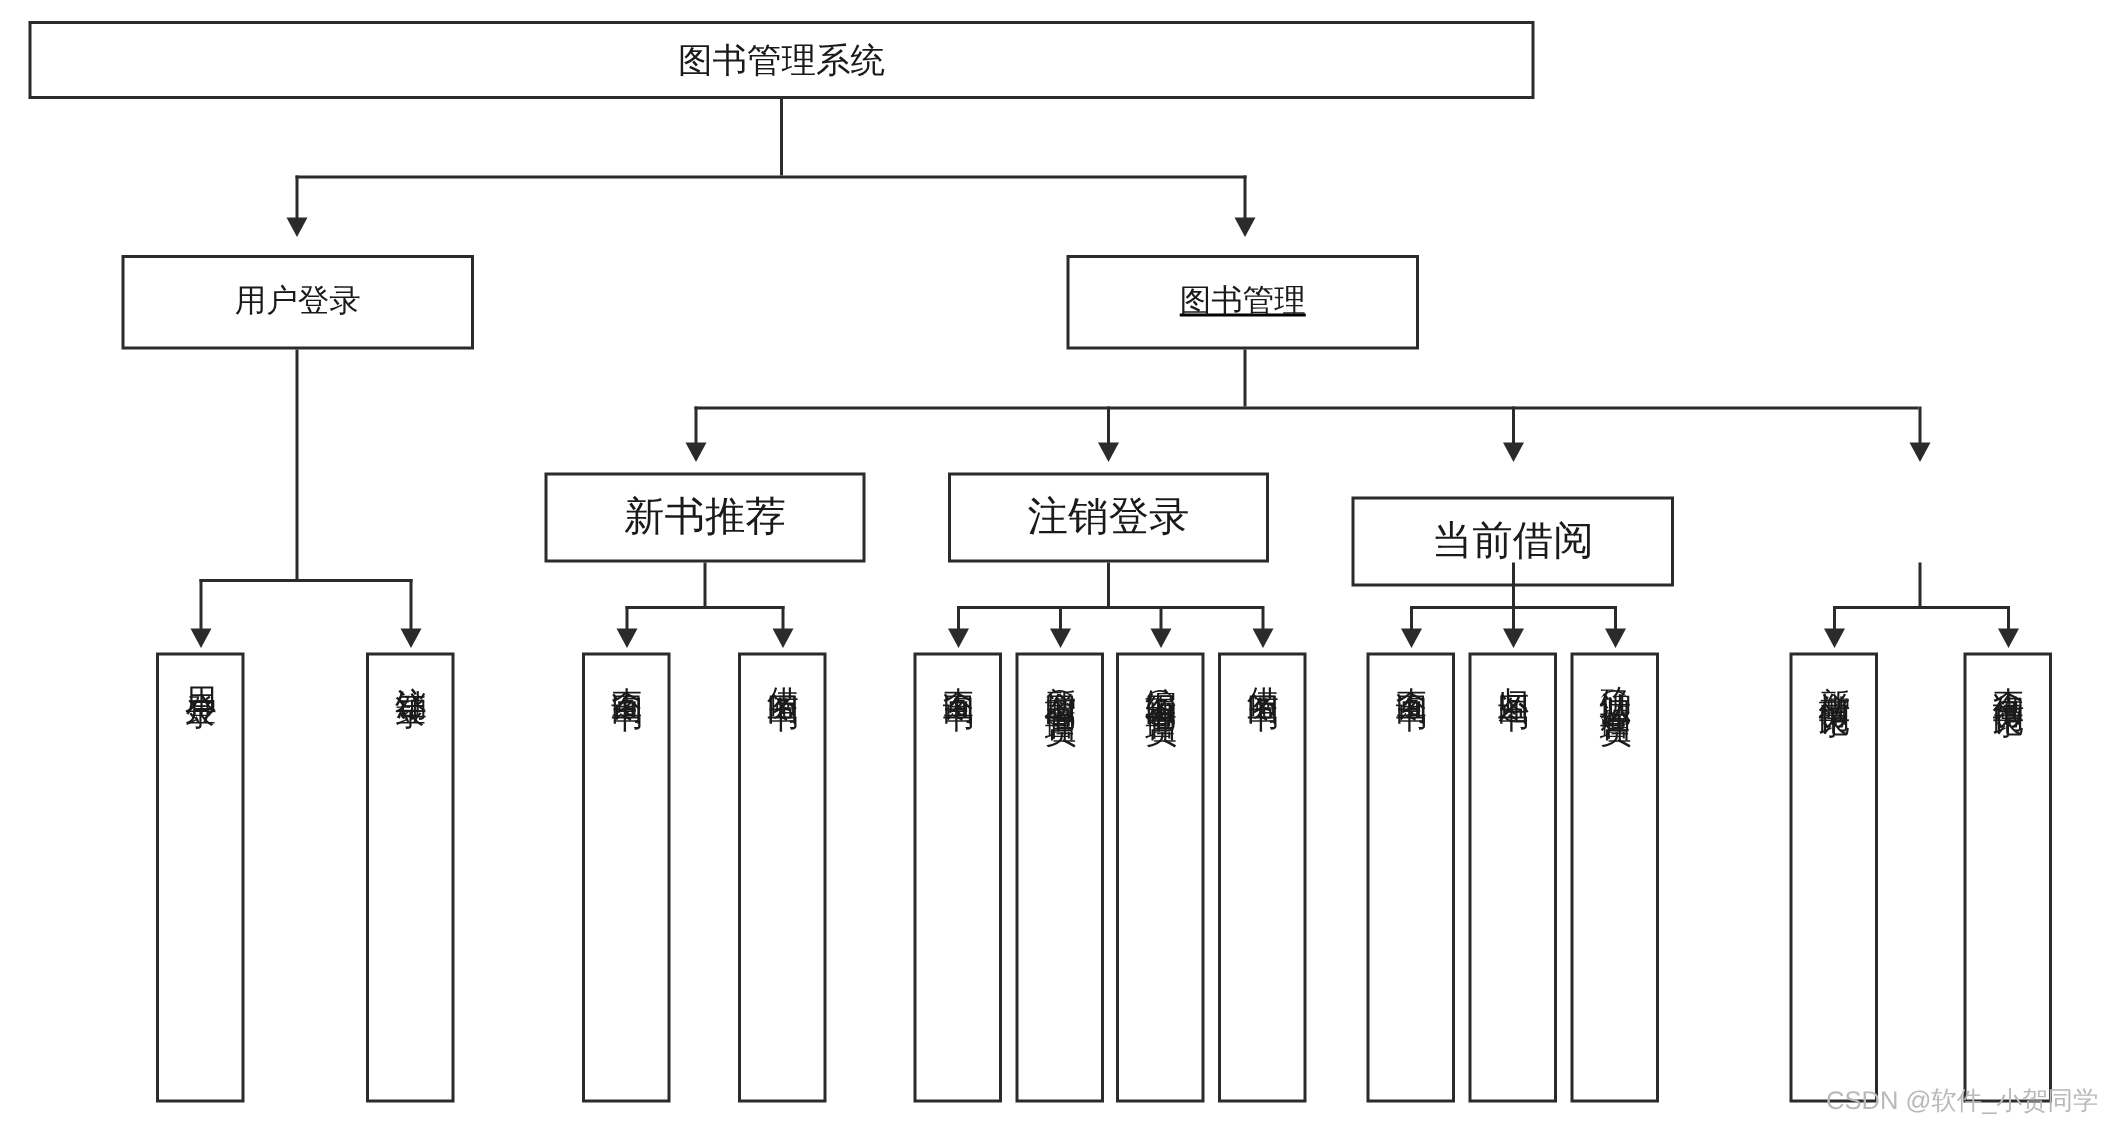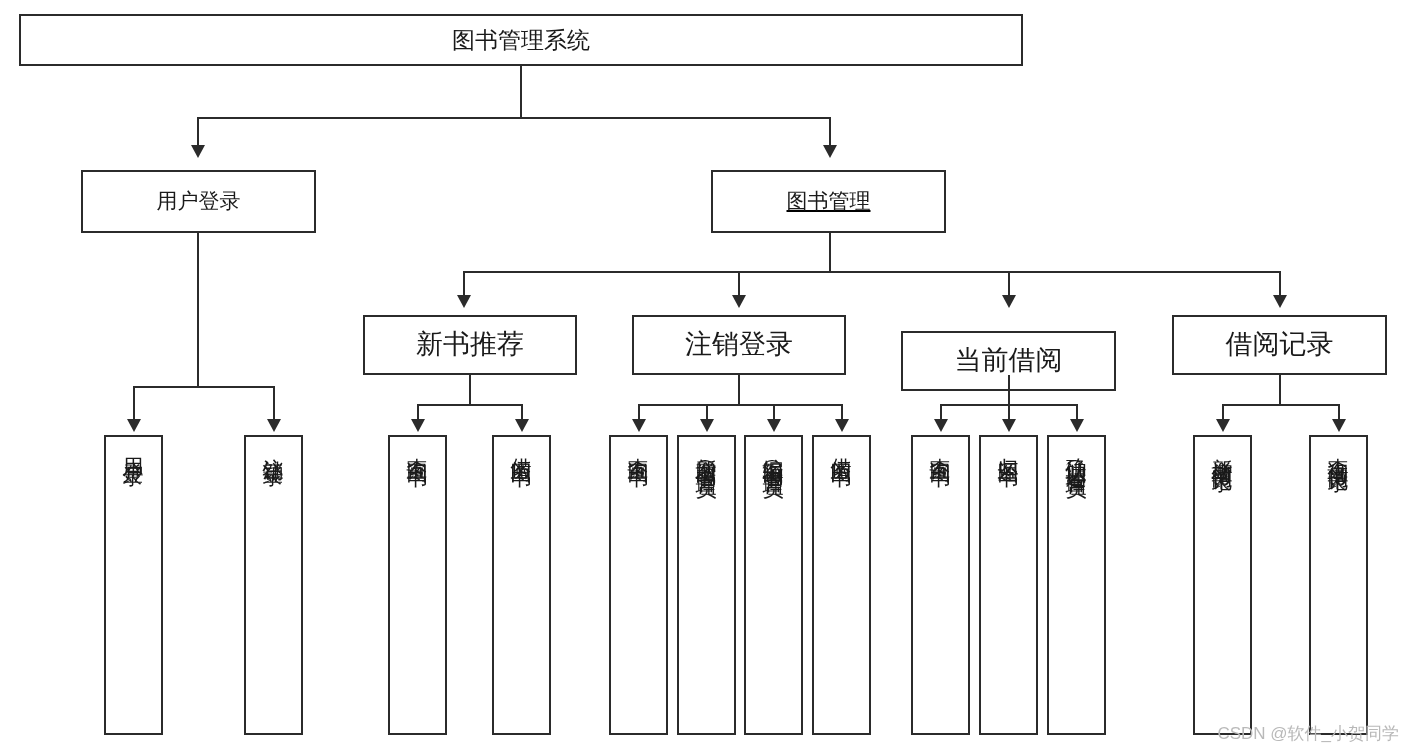--- a/index.html
+++ b/index.html
@@ -82,23 +82,20 @@
 
   <div class="node lvl2" style="left:363px; top:315px; width:214px; height:60px;">
     <span class="lbl">新书推荐</span>
   </div>
   <div class="node lvl2" style="left:632px; top:315px; width:214px; height:60px;">
     <span class="lbl">注销登录</span>
   </div>
   <div class="node lvl2" style="left:901px; top:331px; width:215px; height:60px;">
     <span class="lbl">当前借阅</span>
   </div>
-  <div class="node lvl2" style="left:1172px; top:315px; width:215px; height:60px;">
-    <span class="lbl">借阅记录</span>
-  </div>
 
   <div class="edge v" style="left:469px; top:375px; height:29px;"></div>
   <div class="edge h" style="left:417px; top:404px; width:106px;"></div>
   <div class="edge v" style="left:417px; top:404px; height:17px;"></div>
   <div class="arrow" style="left:411px; top:419px;"></div>
   <div class="edge v" style="left:521px; top:404px; height:17px;"></div>
   <div class="arrow" style="left:515px; top:419px;"></div>
 
   <div class="edge v" style="left:738px; top:375px; height:29px;"></div>
   <div class="edge h" style="left:638px; top:404px; width:204px;"></div>

